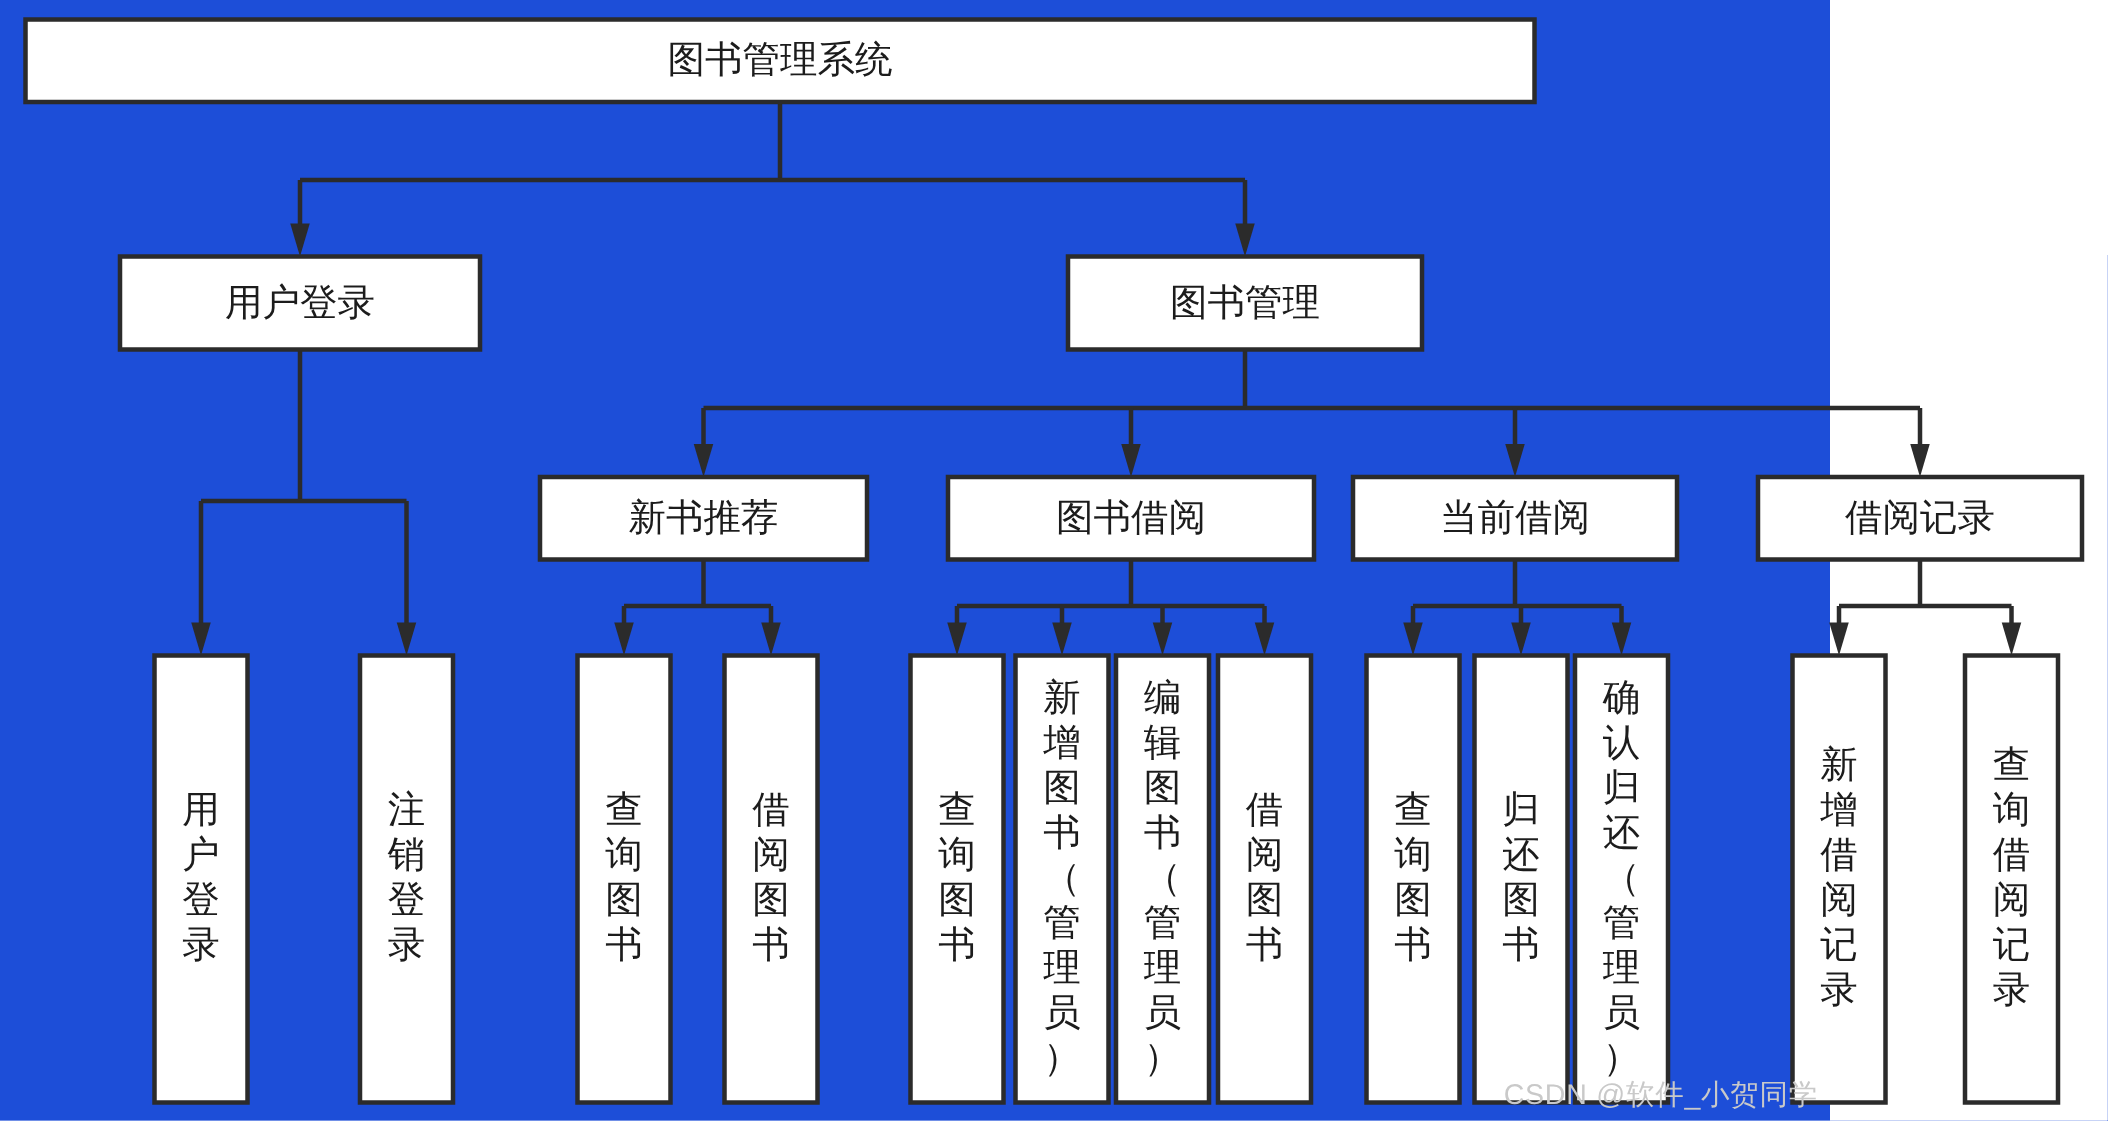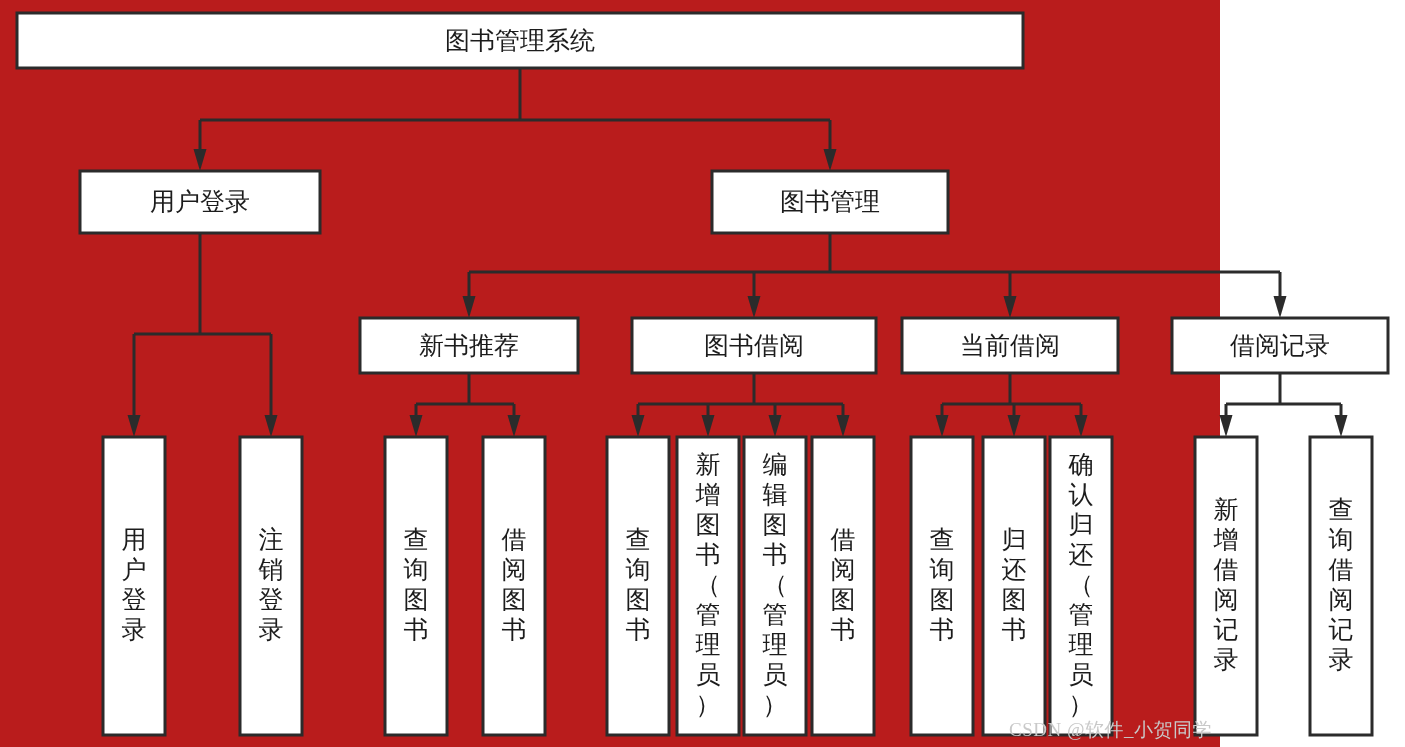--- a/index.html
+++ b/index.html
@@ -1,36 +1,36 @@
 <!DOCTYPE html>
 <html><head>
 <meta charset="utf-8">
 <style>
   html,body{margin:0;padding:0;background:#ffffff;}
   body{
     width:1405px;height:747px;
     font-family:"DejaVu Sans","Liberation Sans",sans-serif;
     overflow:hidden;
   }
-  #diagram-root{position:relative;width:1220px;height:747px;background:#b91c1c;}
+  #diagram-root{position:relative;width:1220px;height:747px;background:#1d4ed8;}
   svg#tree{position:absolute;left:0;top:0;width:1405px;height:747px;display:block;}
   .nodebox{fill:#ffffff;stroke:#2b2b2b;stroke-width:3;}
   .connector{stroke:#2b2b2b;stroke-width:3;fill:none;}
   .arrowhead{fill:#2b2b2b;stroke:none;}
   .label-h{
     font-family:"DejaVu Sans","Liberation Sans",sans-serif;
     font-size:25px;fill:#1c1c1c;text-anchor:middle;dominant-baseline:middle;
   }
   .label-v{
     font-family:"DejaVu Sans","Liberation Sans",sans-serif;
     font-size:25px;fill:#1c1c1c;text-anchor:middle;
   }
   .watermark{
     position:absolute;right:8px;bottom:4px;
-    font-family:Liberation Serif, serif;
+    font-family:Liberation Sans, sans-serif;
     font-size:19px;color:#c9c9c9;white-space:nowrap;letter-spacing:0.5px;margin-top:20px;
   }
 </style>
 </head>
 <body>
 
 <div id="diagram-root">
   <svg id="tree" viewBox="0 0 1405 747" xmlns="http://www.w3.org/2000/svg">
     <g id="edges-layer">
         <g>

